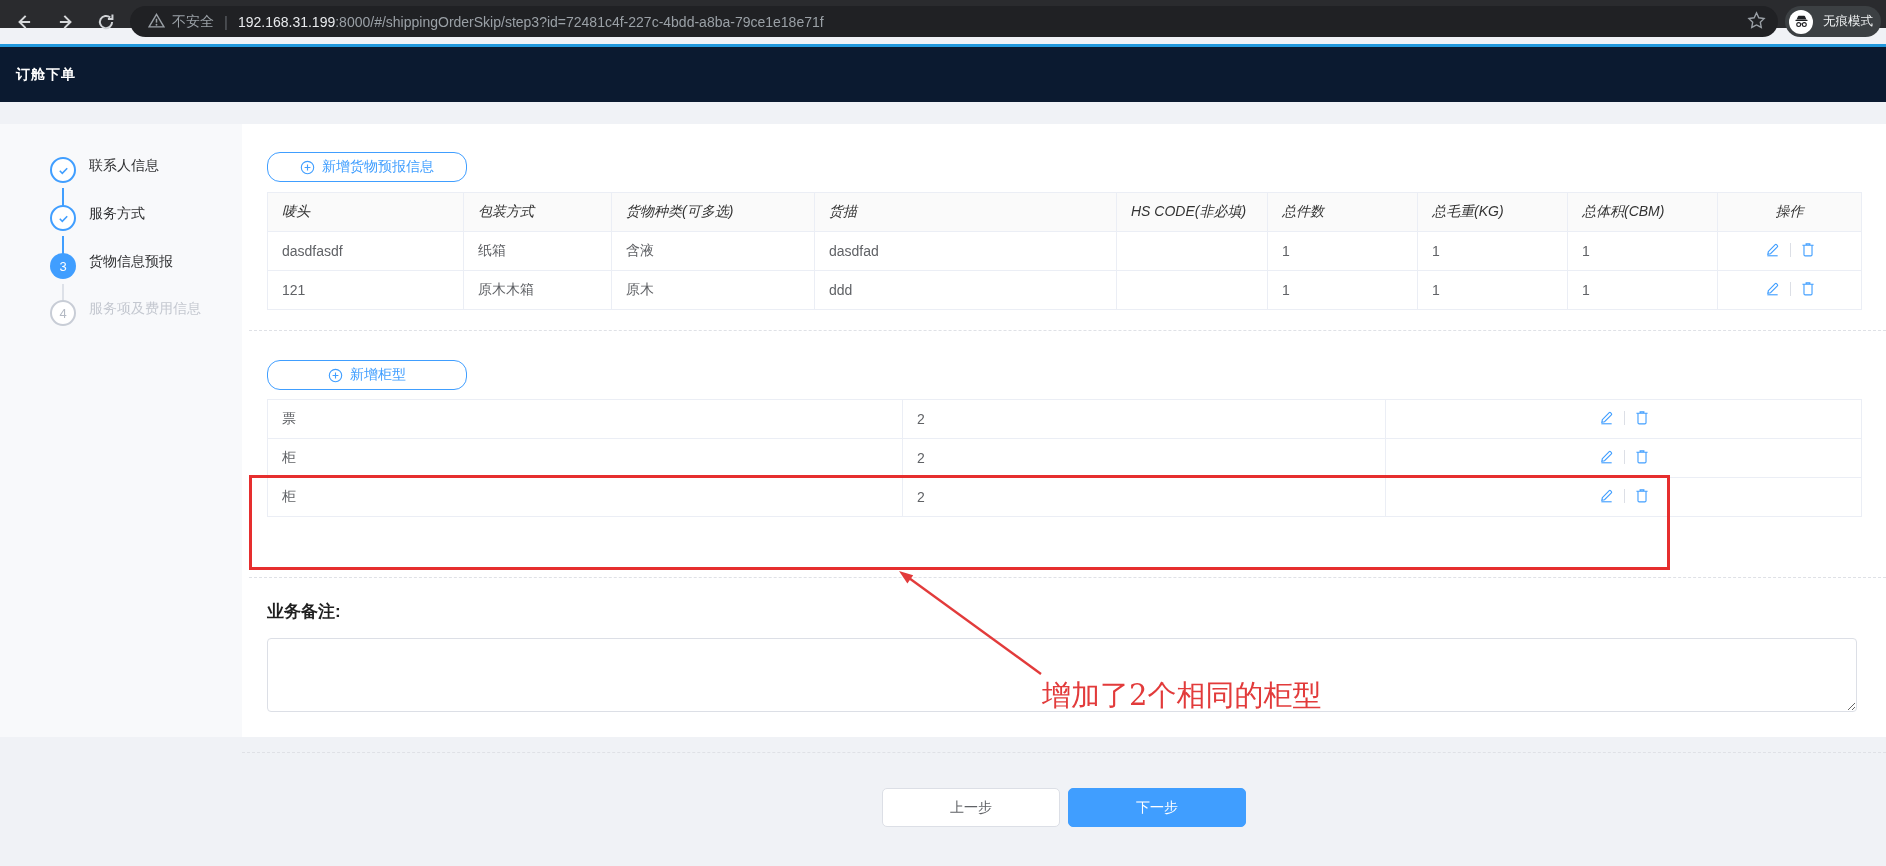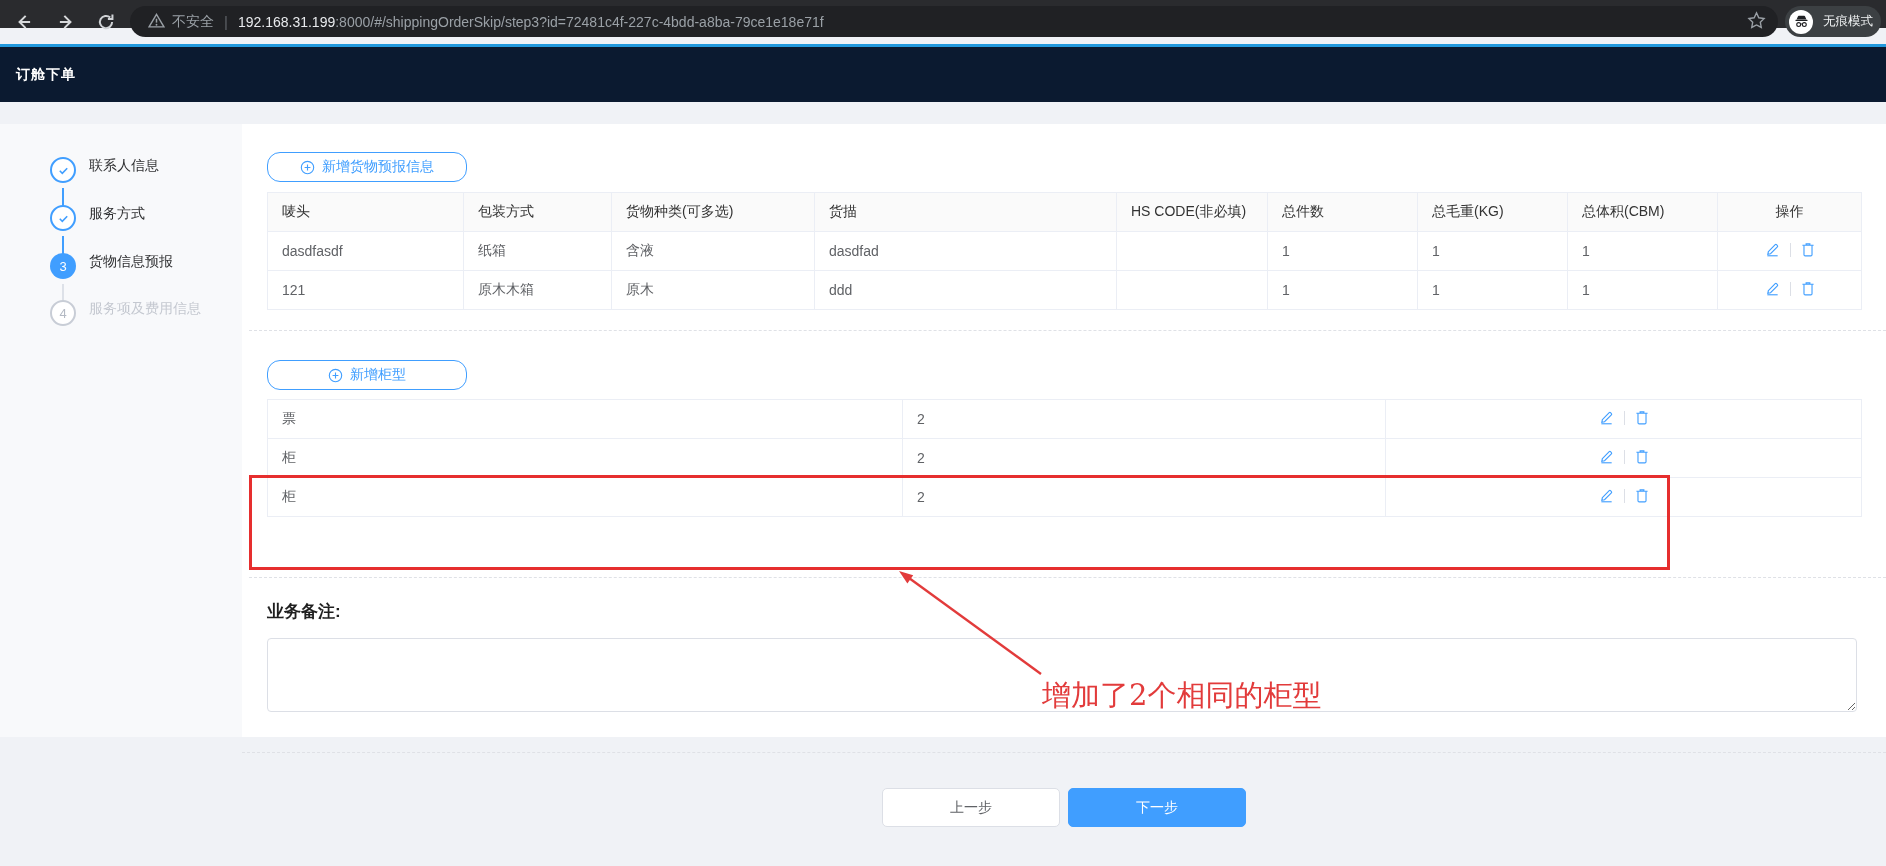--- a/index.html
+++ b/index.html
@@ -50,21 +50,21 @@
 
   
   .add-btn { position:absolute; width:200px; height:30px; background:#fff; border:1px solid #409eff;
     border-radius:13px; color:#409eff; font-size:14px; display:flex; align-items:center;
     justify-content:center; gap:7px; cursor:pointer; }
 
   
   table { border-collapse:collapse; table-layout:fixed; background:#fff; }
   th, td { border:1px solid #ebeef5; font-size:14px; padding:0 14px; height:39px;
     text-align:left; white-space:nowrap; overflow:hidden; }
-  th { background:#fafafa; color:#333; font-weight:500; }
+  th { background:#fafafa; color:#333; font-weight:500;font-style:italic; }
   td { color:#606266; }
   th.op, td.op { text-align:center; padding:0; }
   .op-wrap { display:inline-flex; align-items:center; gap:10px; }
   .op-div { width:1px; height:14px; background:#dcdfe6; display:inline-block; }
   .icon-btn { display:inline-flex; cursor:pointer; }
 
   
   .dash { position:absolute; border-top:1px dashed #dfe1e6; }
 
   

